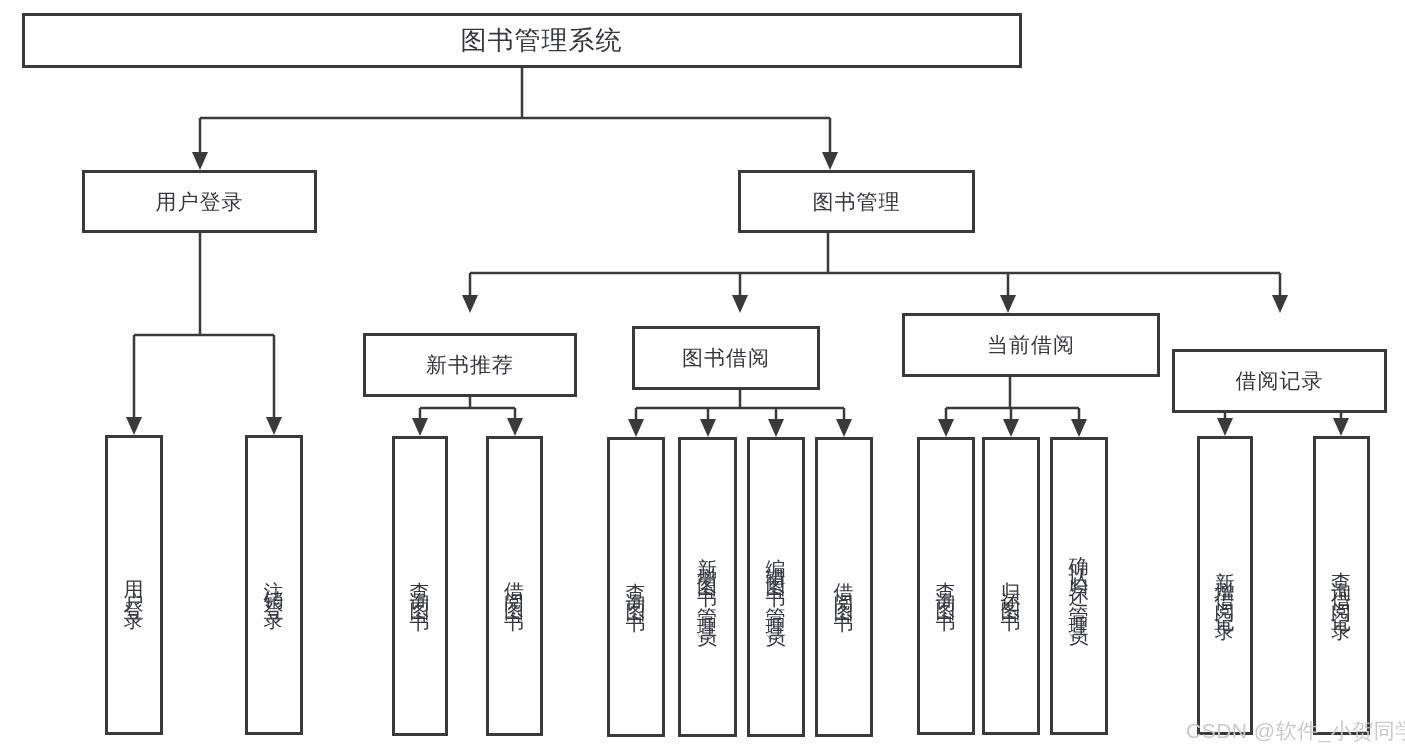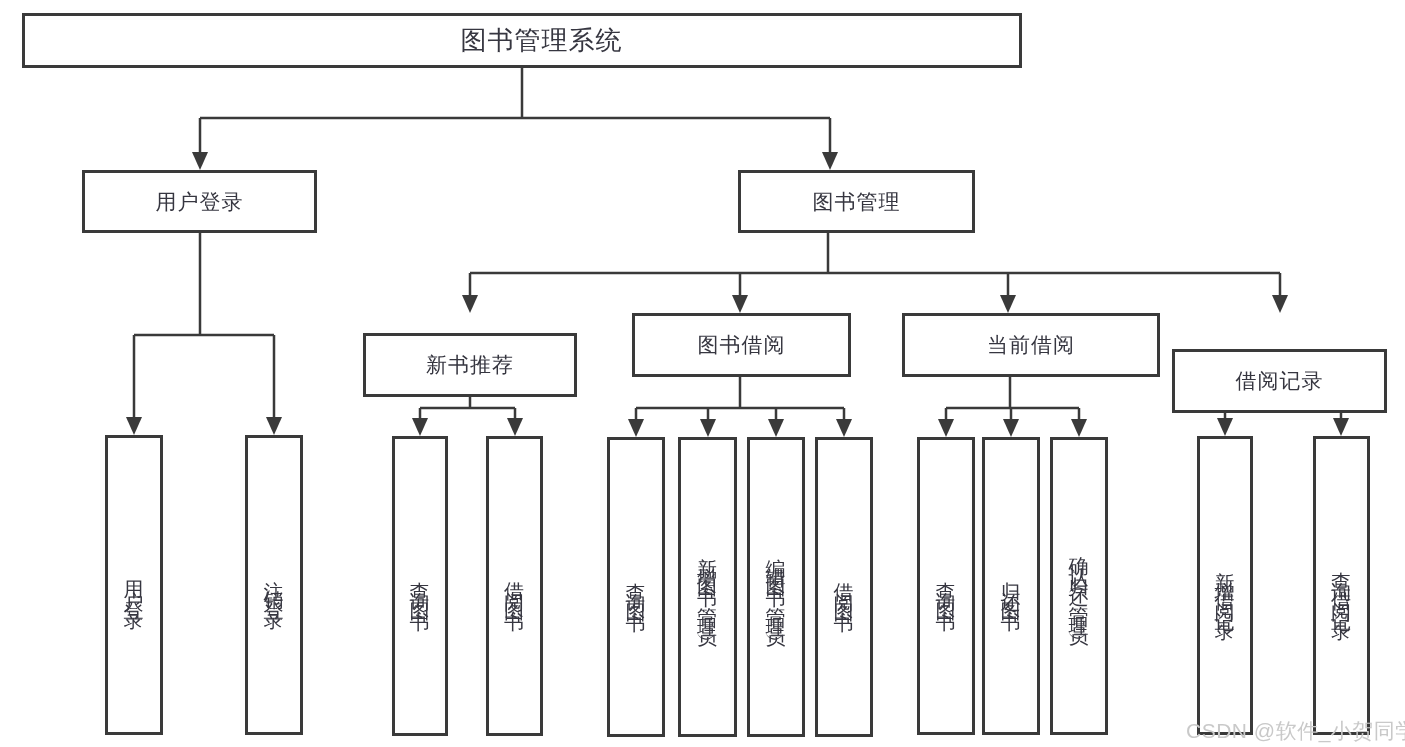--- a/index.html
+++ b/index.html
@@ -96,21 +96,21 @@
       <polygon points="1333,418 1349,418 1341,436"></polygon>
     </g>
   </svg>
 
   <div class="node hnode root-node" style="left:22px; top:13px; width:1000px; height:55px;">图书管理系统</div>
 
   <div class="node hnode" style="left:82px; top:170px; width:235px; height:63px;">用户登录</div>
   <div class="node hnode" style="left:732px; top:170px; width:237px; height:63px;margin-left:6px;">图书管理</div>
 
   <div class="node hnode" style="left:363px; top:313px; width:214px; height:64px;margin-top:20px;">新书推荐</div>
-  <div class="node hnode" style="left:632px; top:313px; width:219px; height:64px;">图书借阅</div>
+  <div class="node hnode" style="left:632px; top:326px; width:188px; height:64px;">图书借阅</div>
   <div class="node hnode" style="left:902px; top:313px; width:258px; height:64px;">当前借阅</div>
   <div class="node hnode" style="left:1172px; top:313px; width:215px; height:64px;margin-top:36px;">借阅记录</div>
 
   <div class="node vnode" style="left:105px; top:435px; width:58px; height:300px;">
     <span>用户登录</span>
   </div>
   <div class="node vnode" style="left:245px; top:435px; width:58px; height:300px;">
     <span>注销登录</span>
   </div>
 

